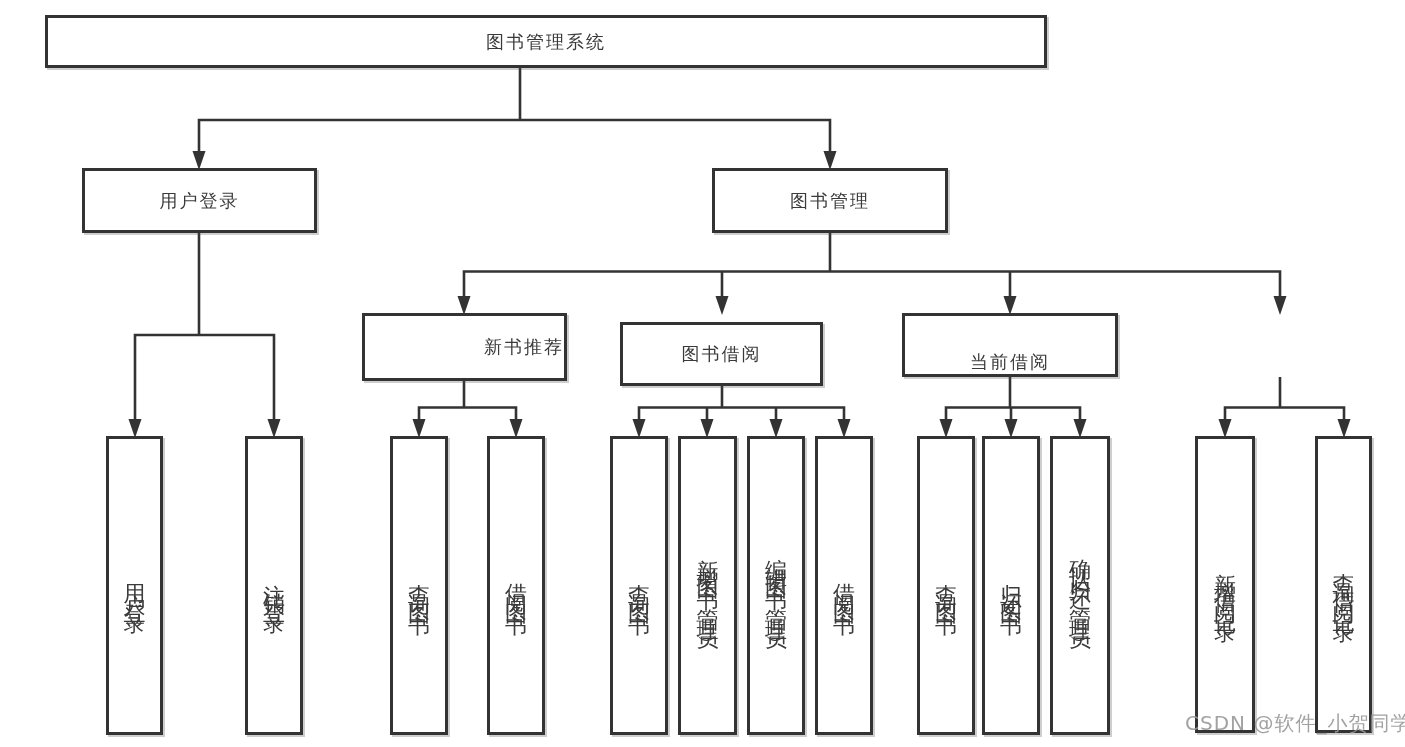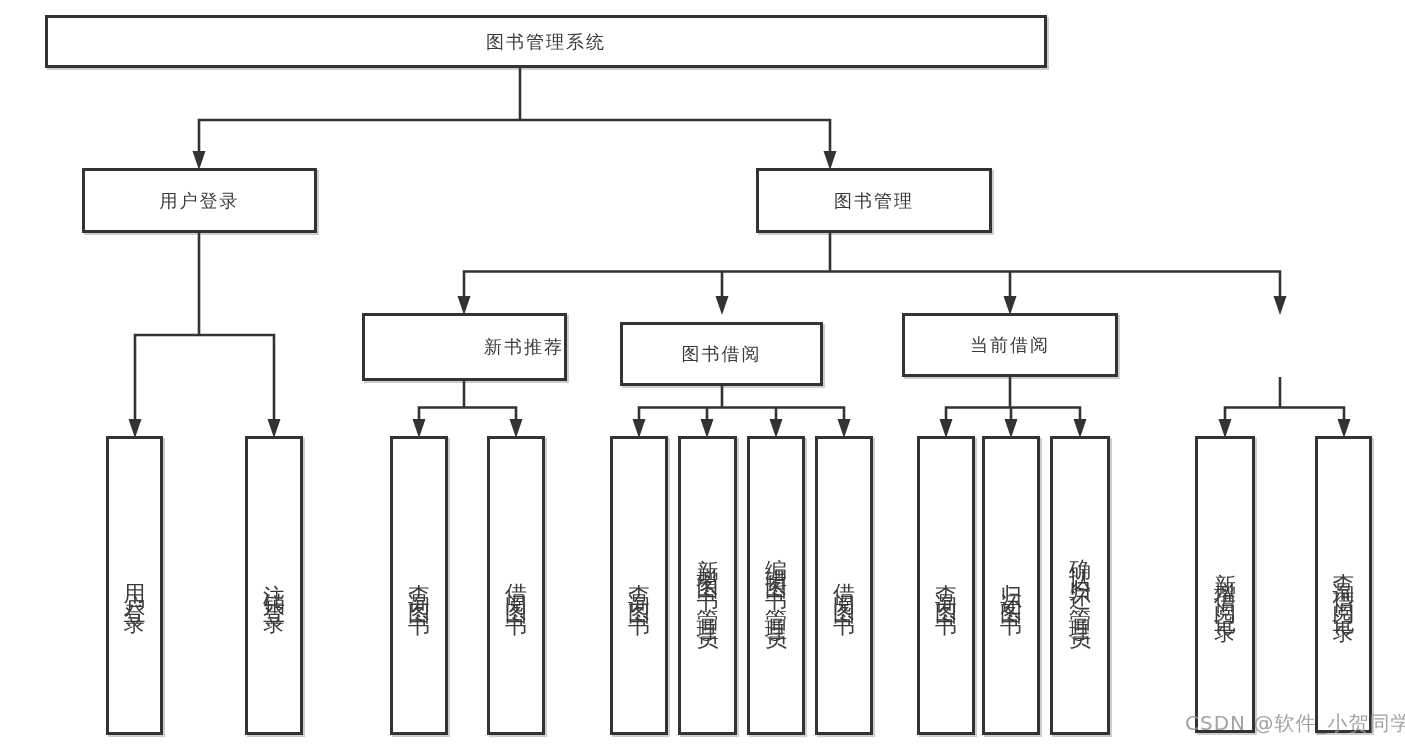--- a/index.html
+++ b/index.html
@@ -70,30 +70,30 @@
              M1080,438 l-6.5,-19 h13 z M1225,438 l-6.5,-19 h13 z
              M1344,438 l-6.5,-19 h13 z"></path>
   </svg>
 
   <div class="node horizontal" style="left: 20px; top: 15px; width: 1002px; height: 53px; margin-left: 25px;">
       <span>图书管理系统</span>
     </div>
     <div class="node horizontal" style="left: 82px; top: 168px; width: 235px; height: 65px;">
       <span>用户登录</span>
     </div>
-    <div class="node horizontal" style="left: 712px; top: 168px; width: 236px; height: 65px; margin-left: 44px;">
+    <div class="node horizontal" style="left: 712px; top: 168px; width: 236px; height: 65px;">
       <span>图书管理</span>
     </div>
     <div class="node horizontal" style="left: 362px; top: 313px; width: 205px; height: 68px; justify-content: flex-end;">
       <span>新书推荐</span>
     </div>
     <div class="node horizontal" style="left: 620px; top: 322px; width: 203px; height: 64px;">
       <span>图书借阅</span>
     </div>
-    <div class="node horizontal" style="left: 902px; top: 313px; width: 216px; height: 64px;">
+    <div class="node horizontal" style="left: 902px; top: 313px; width: 216px; height: 64px; align-items: flex-end;">
       <span>当前借阅</span>
     </div>
     <div class="node vertical" style="left: 106px; top: 436px; width: 57px; height: 299px;">
       <span>用户登录</span>
     </div>
     <div class="node vertical" style="left: 245px; top: 436px; width: 58px; height: 299px;">
       <span>注销登录</span>
     </div>
     <div class="node vertical" style="left: 390px; top: 436px; width: 58px; height: 299px;">
       <span>查询图书</span>

